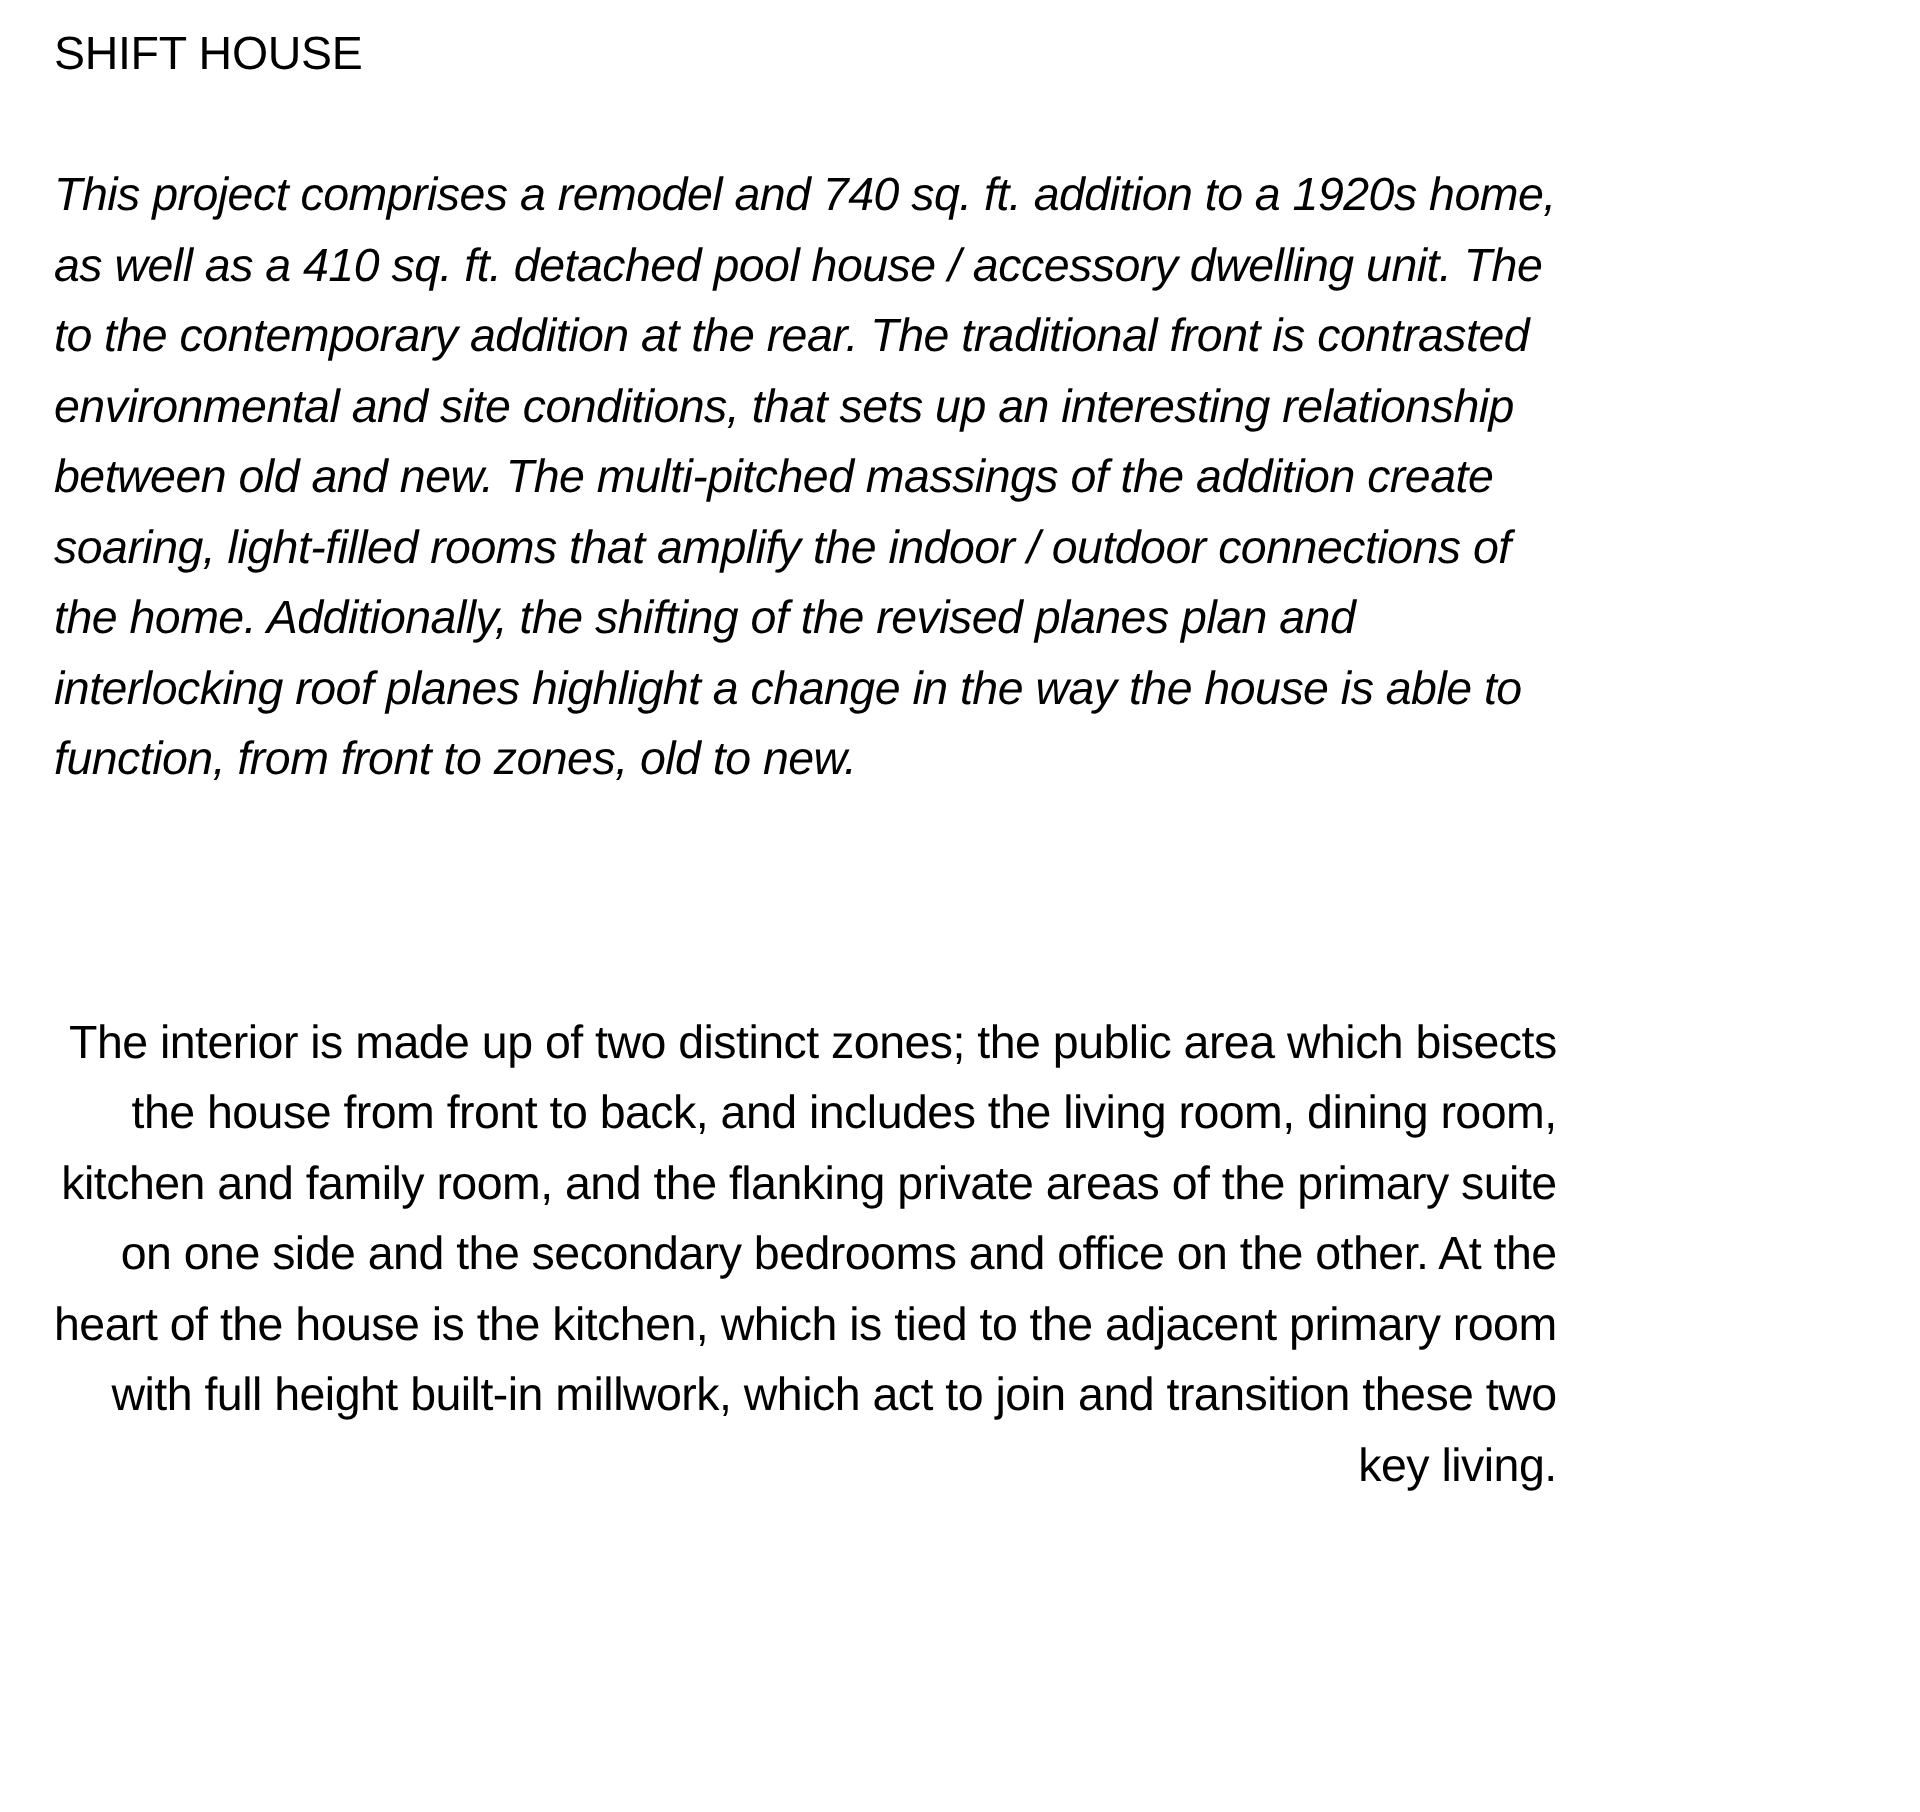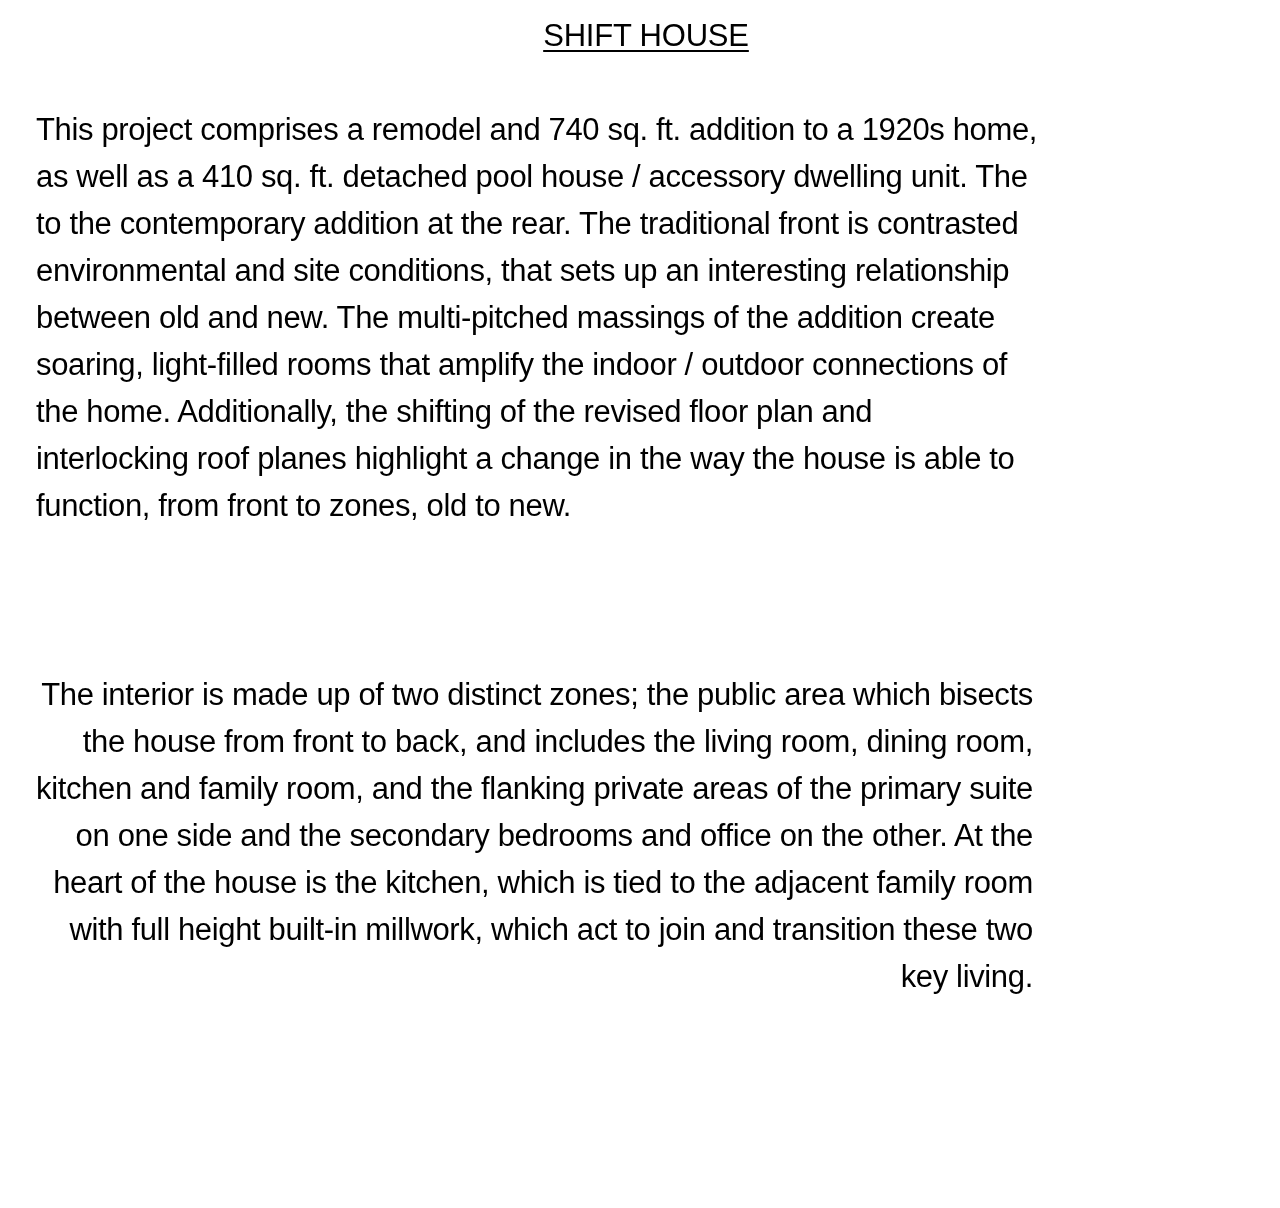--- a/index.html
+++ b/index.html
@@ -17,69 +17,68 @@
     }
     .page {
       position: absolute;
       left: 36px;
       top: 16px;
       width: 1220px;
     }
     .title {
       font-size: 31px;
       line-height: 40px;
-      text-decoration: underline;
       text-decoration-thickness: 2px;
       text-underline-offset: 4px;
       margin: 0;
       font-weight: normal;
       letter-spacing: -0.2px;
-      text-align: center;
     }
     .paragraph {
       margin: 0;
       font-size: 31px;
       line-height: 47px;
       letter-spacing: -0.35px;
       word-spacing: 0px;
     }
     .paragraph .line {
       display: block;
       white-space: nowrap;
     }
     .p1 {
       position: absolute;
       top: 90px;
+      font-style: italic;
     }
     .p2 {
       position: absolute;
       top: 655px;
       text-align: right;
     }
   </style>
 </head>
 <body>
 
 <div class="page">
   <h1 class="title">SHIFT HOUSE</h1>
 
   <p class="paragraph p1">
     <span class="line">This project comprises a remodel and 740 sq. ft. addition to a 1920s home,</span>
     <span class="line">as well as a 410 sq. ft. detached pool house / accessory dwelling unit. The</span>
     <span class="line">to the contemporary addition at the rear. The traditional front is contrasted</span>
     <span class="line">environmental and site conditions, that sets up an interesting relationship</span>
     <span class="line">between old and new. The multi-pitched massings of the addition create</span>
     <span class="line">soaring, light-filled rooms that amplify the indoor / outdoor connections of</span>
-    <span class="line">the home. Additionally, the shifting of the revised floor plan and</span>
+    <span class="line">the home. Additionally, the shifting of the revised planes plan and</span>
     <span class="line">interlocking roof planes highlight a change in the way the house is able to</span>
     <span class="line">function, from front to zones, old to new.</span>
   </p>
 
   <p class="paragraph p2">
     <span class="line">The interior is made up of two distinct zones; the public area which bisects</span>
     <span class="line">the house from front to back, and includes the living room, dining room,</span>
     <span class="line">kitchen and family room, and the flanking private areas of the primary suite</span>
     <span class="line">on one side and the secondary bedrooms and office on the other. At the</span>
-    <span class="line">heart of the house is the kitchen, which is tied to the adjacent family room</span>
+    <span class="line">heart of the house is the kitchen, which is tied to the adjacent primary room</span>
     <span class="line">with full height built-in millwork, which act to join and transition these two</span>
     <span class="line">key living.</span>
   </p>
 </div>
 
 </body></html>

